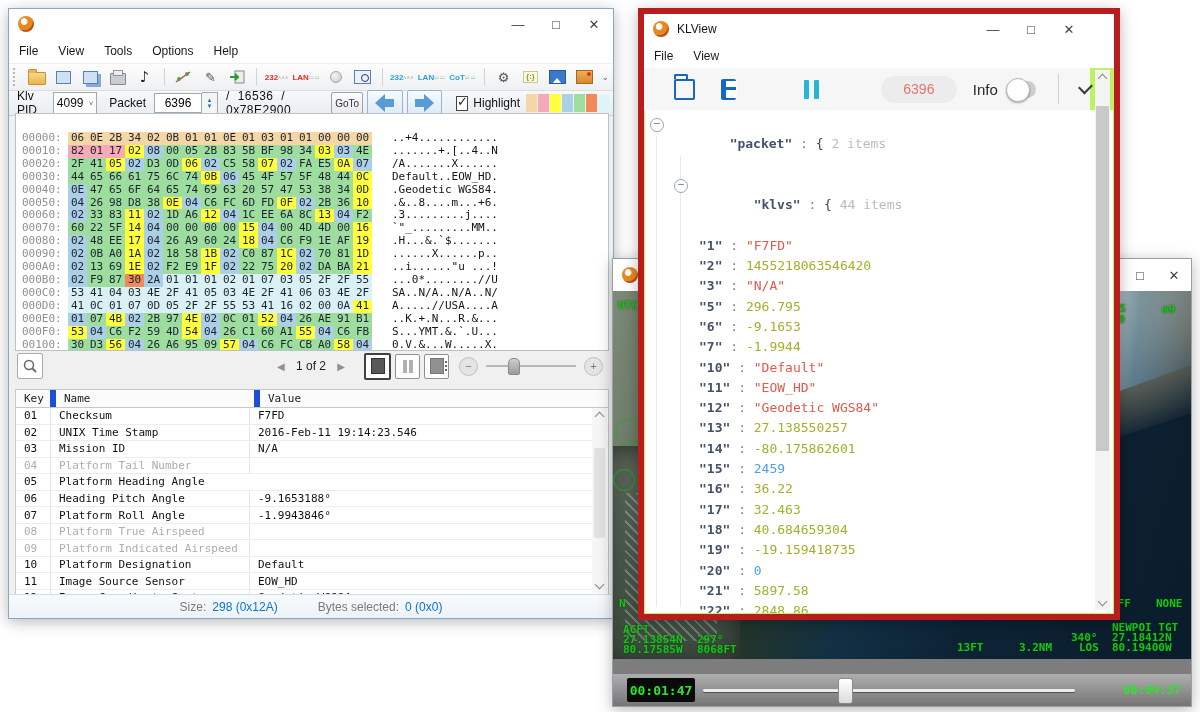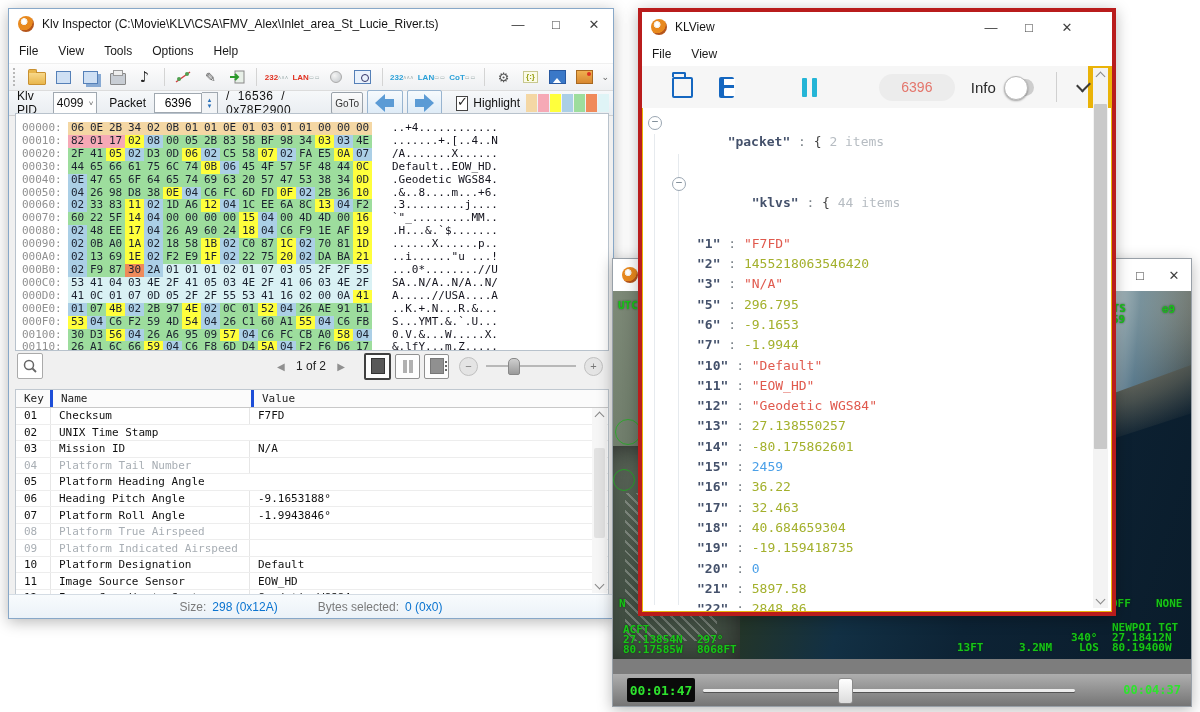--- a/index.html
+++ b/index.html
@@ -52,21 +52,21 @@
 .arr .bar{width:9px;height:8px;background:#5b9bd5}
 .arr .tri-r{width:0;height:0;border:9px solid transparent;border-left:10px solid #5b9bd5;border-right:none}
 .arr .tri-l{width:0;height:0;border:9px solid transparent;border-right:10px solid #5b9bd5;border-left:none}
 .cb{width:13px;height:13px;border:1px solid #444;background:#fff;position:relative;margin-left:14px}
 .cb:after{content:"✓";position:absolute;left:0px;top:-3px;font-size:13px;color:#222}
 .hl-lbl{margin:0 6px 0 5px}
 #swatches{display:flex;gap:1px;align-items:center}
 .swatch{width:11px;height:18px;display:inline-block}
 
 #hexpanel{position:absolute;left:6px;top:104px;width:592px;height:236px;background:#fff;border:1px solid #b8c2cc;overflow:hidden;font-family:"DejaVu Sans Mono",monospace;font-size:11px;line-height:12.9px}
-#hex-rows{padding-top:8px;white-space:nowrap}
+#hex-rows{padding-top:18px;white-space:nowrap}
 .hexrow{display:flex}
 .off{display:inline-block;width:46px;padding-left:6px;color:#909090}
 .bytes{display:inline-block}
 .byte{display:inline-block;width:19px;text-align:center;color:#1c2230}
 .bk{background:#f4d7a4}.bp{background:#f6a9b6}.bt{background:#ffff3c}.bl{background:#abcfe6}.bv{background:#9ddd9d}.bc{background:#d9f1f4}.bs{background:#ef8a5a}
 .ascii{margin-left:20px;color:#14141e;white-space:pre}
 
 #hexctrl{position:absolute;left:6px;top:342px;width:592px;height:30px;display:flex;align-items:center}
 .magbtn{width:24px;height:24px;border:1px solid #aaa;border-radius:2px;background:#fff;display:flex;align-items:center;justify-content:center;margin-left:2px}
 .pager{position:absolute;left:0;right:0;text-align:center;font-size:12px;color:#222}
@@ -83,21 +83,21 @@
 .ztrack{width:90px;height:2px;background:#b8b8b8;margin:0 8px;position:relative}
 .zthumb{position:absolute;left:22px;top:-7px;width:10px;height:15px;background:linear-gradient(#cfcfcf,#9a9a9a);border:1px solid #888;border-radius:5px 5px 2px 2px}
 
 #kvtable{position:absolute;left:6px;top:380px;width:592px;height:204px;background:#fff;border:1px solid #c0c8d0;font-family:"DejaVu Sans Mono",monospace;font-size:11px}
 .kvhead{display:flex;height:17px;align-items:center;background:#fbfbfb;border-bottom:1px solid #c8c8c8;color:#222}
 .kvrow{display:flex;height:15.55px;align-items:center;border-bottom:1px solid #ededed;color:#101010}
 .kvrow.dim{color:#a8aeb4}
 .c1{width:26px;padding-left:8px;flex:0 0 26px}
 .c2{width:190px;flex:0 0 190px;padding-left:8px;border-left:1px solid #e6e6e6;height:100%;display:flex;align-items:center}
 .c3{flex:1;padding-left:8px;border-left:1px solid #e6e6e6;height:100%;display:flex;align-items:center}
-.kvhead .c2,.kvhead .c3{border-left:3px solid #1d4ed8}
+.kvhead .c2,.kvhead .c3{border-left:6px solid #1d4ed8}
 .tscroll{position:absolute;right:1px;top:18px;bottom:1px;width:15px;background:#f6f6f6}
 .tsarr{position:absolute;left:0;width:15px;height:14px;display:flex;align-items:center;justify-content:center}
 .chev{width:6px;height:6px;border-right:1px solid #888;border-bottom:1px solid #888}
 .chev.up{transform:rotate(-135deg);margin-top:3px}
 .chev.dn{transform:rotate(45deg);margin-bottom:3px}
 .tthumb{position:absolute;left:2px;right:2px;top:40px;height:90px;background:#e2e2e2;border-radius:2px}
 
 #statusbar{position:absolute;left:0;right:0;bottom:0;height:23px;background:linear-gradient(#f8fbfd,#ebf2f8);border-top:1px solid #d4dce4;display:flex;align-items:center;justify-content:center;gap:40px;font-size:12px}
 .stgroup{display:flex;gap:6px}
 .stlbl{color:#7a7a7a}.stval{color:#0b74d0}
@@ -115,21 +115,21 @@
 .b-spark{left:2%;top:55%;width:16%;height:40%;background:repeating-linear-gradient(45deg,rgba(255,255,255,.25) 0 2px,transparent 2px 7px)}
 .hud{position:absolute;color:#17c517;font-family:"DejaVu Sans Mono",monospace;font-size:11px;font-weight:bold;text-shadow:0 0 2px rgba(0,60,0,.8);white-space:pre}
 .hudcirc{position:absolute;border:1px solid #1fae1f;border-radius:50%;opacity:.8}
 .vband{position:absolute;left:0;right:0;top:368px;height:15px;background:#7d7d7d}
 .vctrl{position:absolute;left:0;right:0;top:383px;bottom:0;background:linear-gradient(#aeaeae,#757575)}
 .timebox{position:absolute;left:14px;top:4px;width:68px;height:24px;background:#0a0a0a;border-radius:2px;display:flex;align-items:center;justify-content:center;color:#2ee32e;font-family:"DejaVu Sans Mono",monospace;font-size:13px;font-weight:bold}
 .vtrack{position:absolute;left:90px;width:372px;top:15px;height:3px;background:#ececec;border-radius:2px;box-shadow:0 1px 0 rgba(0,0,0,.4)}
 .vthumb{position:absolute;left:225px;top:4px;width:13px;height:24px;background:linear-gradient(#ffffff,#dcdcdc);border:1px solid #8a8a8a;border-radius:3px}
 .ttotal{position:absolute;right:10px;top:9px;color:#2ee32e;font-family:"DejaVu Sans Mono",monospace;font-size:12px;font-weight:bold}
 
-#klview{left:638px;top:8px;width:470px;height:600px;border:4px solid #b91c1c;background:#eab308;z-index:3}
+#klview{left:638px;top:8px;width:470px;height:600px;border:6px solid #b91c1c;background:#bef264;z-index:3}
 #klview .menubar{border-bottom:none}
 .kt{position:absolute;left:0;right:24px;top:54px;height:42px;background:#f6f6f6;display:flex;align-items:center}
 .kbody{position:absolute;left:1px;right:1px;top:96px;bottom:1px;background:#fff;overflow:hidden}
 .kfolder{width:24px;height:17px;border:2px solid #1567c0;border-radius:2px;position:relative;margin-left:30px}
 .kfolder:before{content:"";position:absolute;top:-7px;left:-2px;width:10px;height:3px;border:2px solid #1567c0;border-bottom:none;border-radius:2px 2px 0 0}
 .ksave{width:21px;height:21px;background:#1567c0;border-radius:2px;position:relative;margin-left:26px}
 .ksave:before{content:"";position:absolute;top:2px;left:5px;width:11px;height:6px;background:#fff}
 .ksave:after{content:"";position:absolute;bottom:2px;left:5px;width:11px;height:8px;background:#fff;border-radius:1px}
 .kpause{display:flex;gap:5px;margin-left:68px}
 .kpause span{width:5px;height:19px;background:#25b5d6;border-radius:1px}
@@ -158,21 +158,20 @@
 .tval.str{color:#e0594d}
 .tval.num{color:#a3b02c}
 .tval.int{color:#4ba0e8}
 </style>
 </head>
 <body>
 
 <div class="win" id="inspector">
   <div class="titlebar">
     <div class="appicon"></div>
-    <div class="tbtitle">Klv Inspector (C:\Movie\KLV\CSA\FMV_Alex\Inlet_area_St_Lucie_River.ts)</div>
     <div class="wbtns">
       <div class="wbtn">—</div>
       <div class="wbtn">□</div>
       <div class="wbtn">✕</div>
     </div>
   </div>
   <div class="menubar">
     <span class="menuitem">File</span>
     <span class="menuitem">View</span>
     <span class="menuitem">Tools</span>
@@ -429,20 +428,21 @@
     </div>
     <div id="kv-rows">
         <div class="kvrow">
           <span class="c1">01</span>
           <span class="c2">Checksum</span>
           <span class="c3">F7FD</span>
         </div>
         <div class="kvrow">
           <span class="c1">02</span>
           <span class="c2">UNIX Time Stamp</span>
+          <span class="c3">2016-Feb-11 19:14:23.546</span>
         </div>
         <div class="kvrow">
           <span class="c1">03</span>
           <span class="c2">Mission ID</span>
           <span class="c3">N/A</span>
         </div>
         <div class="kvrow dim">
           <span class="c1">04</span>
           <span class="c2">Platform Tail Number</span>
           <span class="c3"></span>

